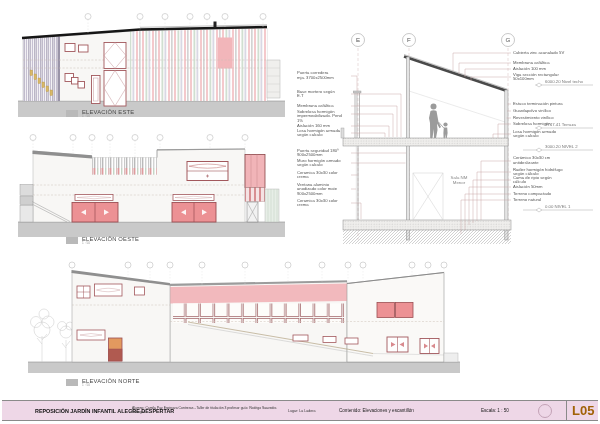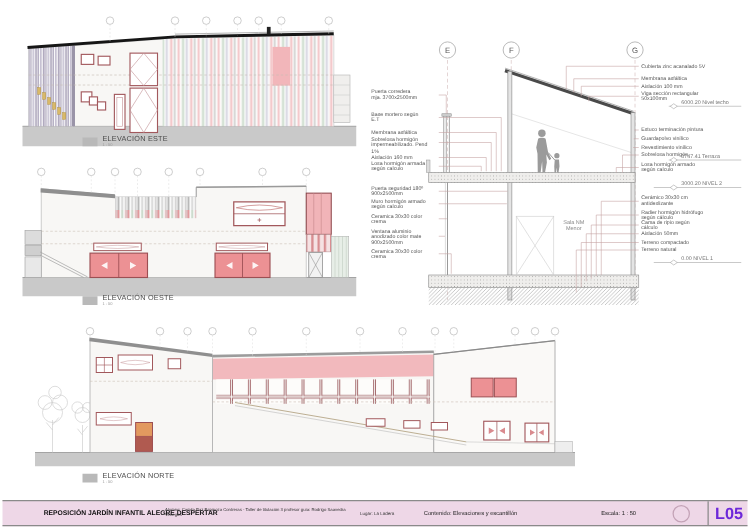--- a/index.html
+++ b/index.html
@@ -22,21 +22,21 @@
   .titlebar{position:absolute;left:2px;right:2px;top:400px;height:19px;background:#eed7e7;
             border-top:1px solid #8a8a8a;border-bottom:1px solid #8a8a8a;}
   .tb{position:absolute;top:0;height:19px;display:flex;align-items:center;}
   .tb-project{left:33px;font-size:5.4px;font-weight:bold;color:#111;}
   .tb-credits{left:130px;font-size:3.4px;color:#333;width:150px;line-height:1.1;}
   .tb-place{left:286px;font-size:3.6px;color:#333;}
   .tb-content{left:337px;font-size:4.6px;color:#222;}
   .tb-scale{left:479px;font-size:4.6px;color:#222;}
   .tb-circle{position:absolute;left:536px;top:3px;width:12px;height:12px;border-radius:50%;
              border:1px solid #c3a2b6;}
-  .tb-l05{left:564px;font-size:13px;font-weight:bold;color:#6d28d9;border-left:1px solid #8a8a8a;
+  .tb-l05{left:564px;font-size:13px;font-weight:bold;color:#a16207;border-left:1px solid #8a8a8a;
           padding-left:5px;height:19px;}
 </style>
 </head>
 <body>
 
 <div class="sheet">
 
   <svg style="left:14px;top:8px" width="276" height="112" viewBox="0 0 276 112">
     <defs>
       <pattern id="pELt" patternUnits="userSpaceOnUse" width="6" height="120">

